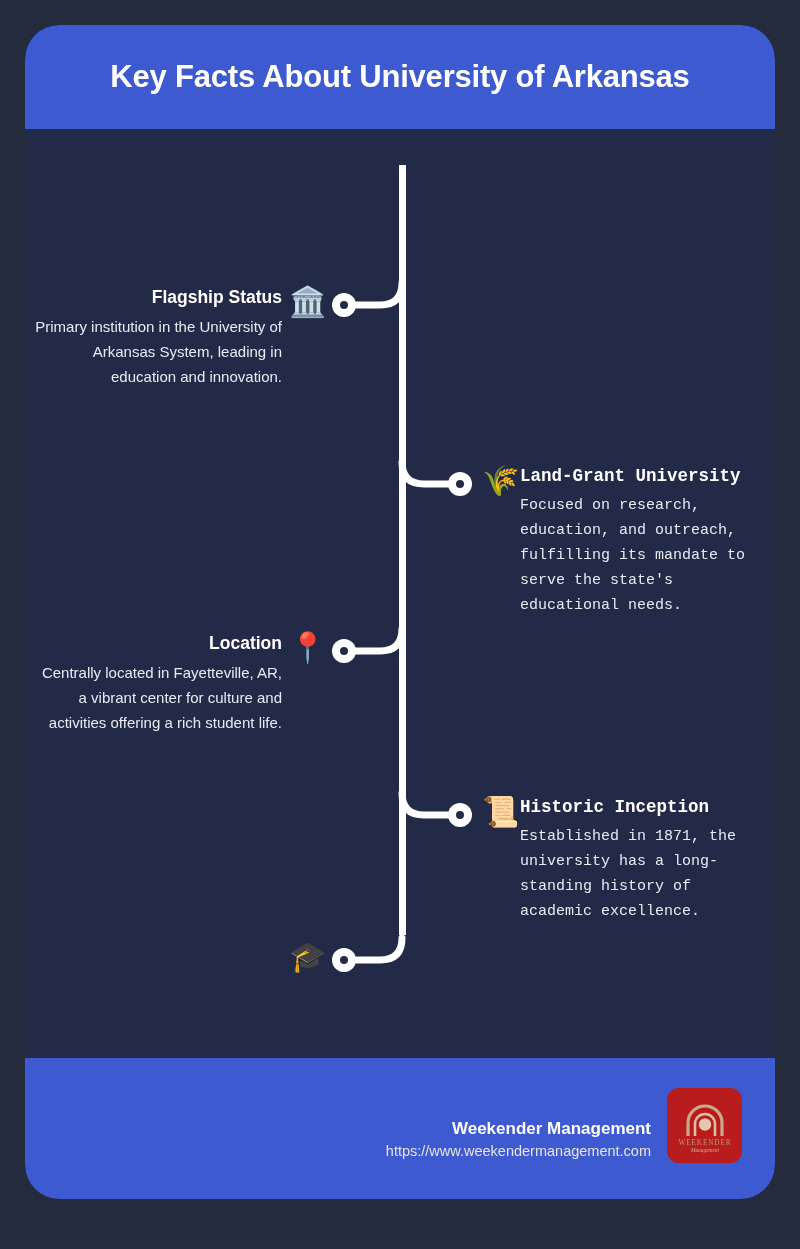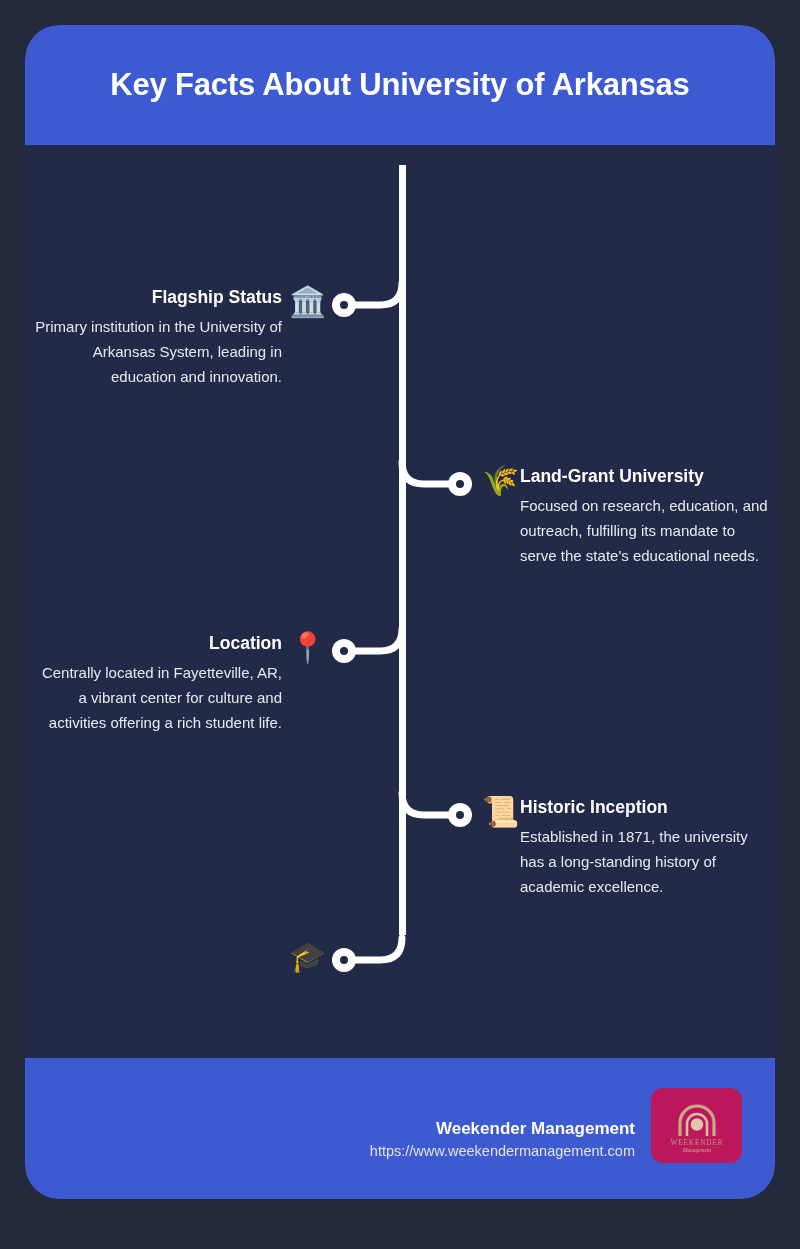--- a/index.html
+++ b/index.html
@@ -17,21 +17,21 @@
     left:25px; top:25px;
     width:750px; height:1174px;
     background:#222a47;
     border-radius:34px;
     overflow:hidden;
   }
 
   
   .header{
     position:absolute; left:0; top:0;
-    width:750px; height:120px;
+    width:750px; height:104px;
     background:#3d5ad0;
     border-radius:34px 34px 0 0;
     display:flex; align-items:center; justify-content:center;
   }
   .header-title{
     color:#ffffff;
     font-size:31px;
     font-weight:bold;
     letter-spacing:-0.2px;
     text-align:center;
@@ -92,21 +92,21 @@
     line-height:1.25;
     margin-bottom:5px;
   }
   .fact-desc{
     color:#e8eaf1;
     font-size:15px;
     line-height:25px;
     font-weight:normal;
   }
   .side-left .fact-text{ text-align:right; right:430px; }
-  .side-right .fact-text{ text-align:left; left:478px; }
+  .side-right .fact-text{ text-align:left; left:478px;font-family:Liberation Mono, monospace; }
 
   
   .footer{
     position:absolute; left:0; top:1033px;
     width:750px; height:141px;
     background:#3d5ad0;
     border-radius:0 0 34px 34px;
   }
   .footer-inner{
     position:absolute;
@@ -119,22 +119,22 @@
     font-size:17px;
     font-weight:bold;
     line-height:1.35;
   }
   .footer-url{
     color:#e5e5e5;
     font-size:14.5px;
     line-height:1.5;
   }
   .footer-logo{
-    width:91px; height:75px;
-    background:#be185d;
+    width:75px; height:75px;
+    background:#b91c1c;
     border-radius:12px;
     display:flex; align-items:center; justify-content:center;
     flex:0 0 auto;
   }
   .footer-logo svg{ display:block; }
 </style>
 </head>
 <body>
 
 <div class="card">

